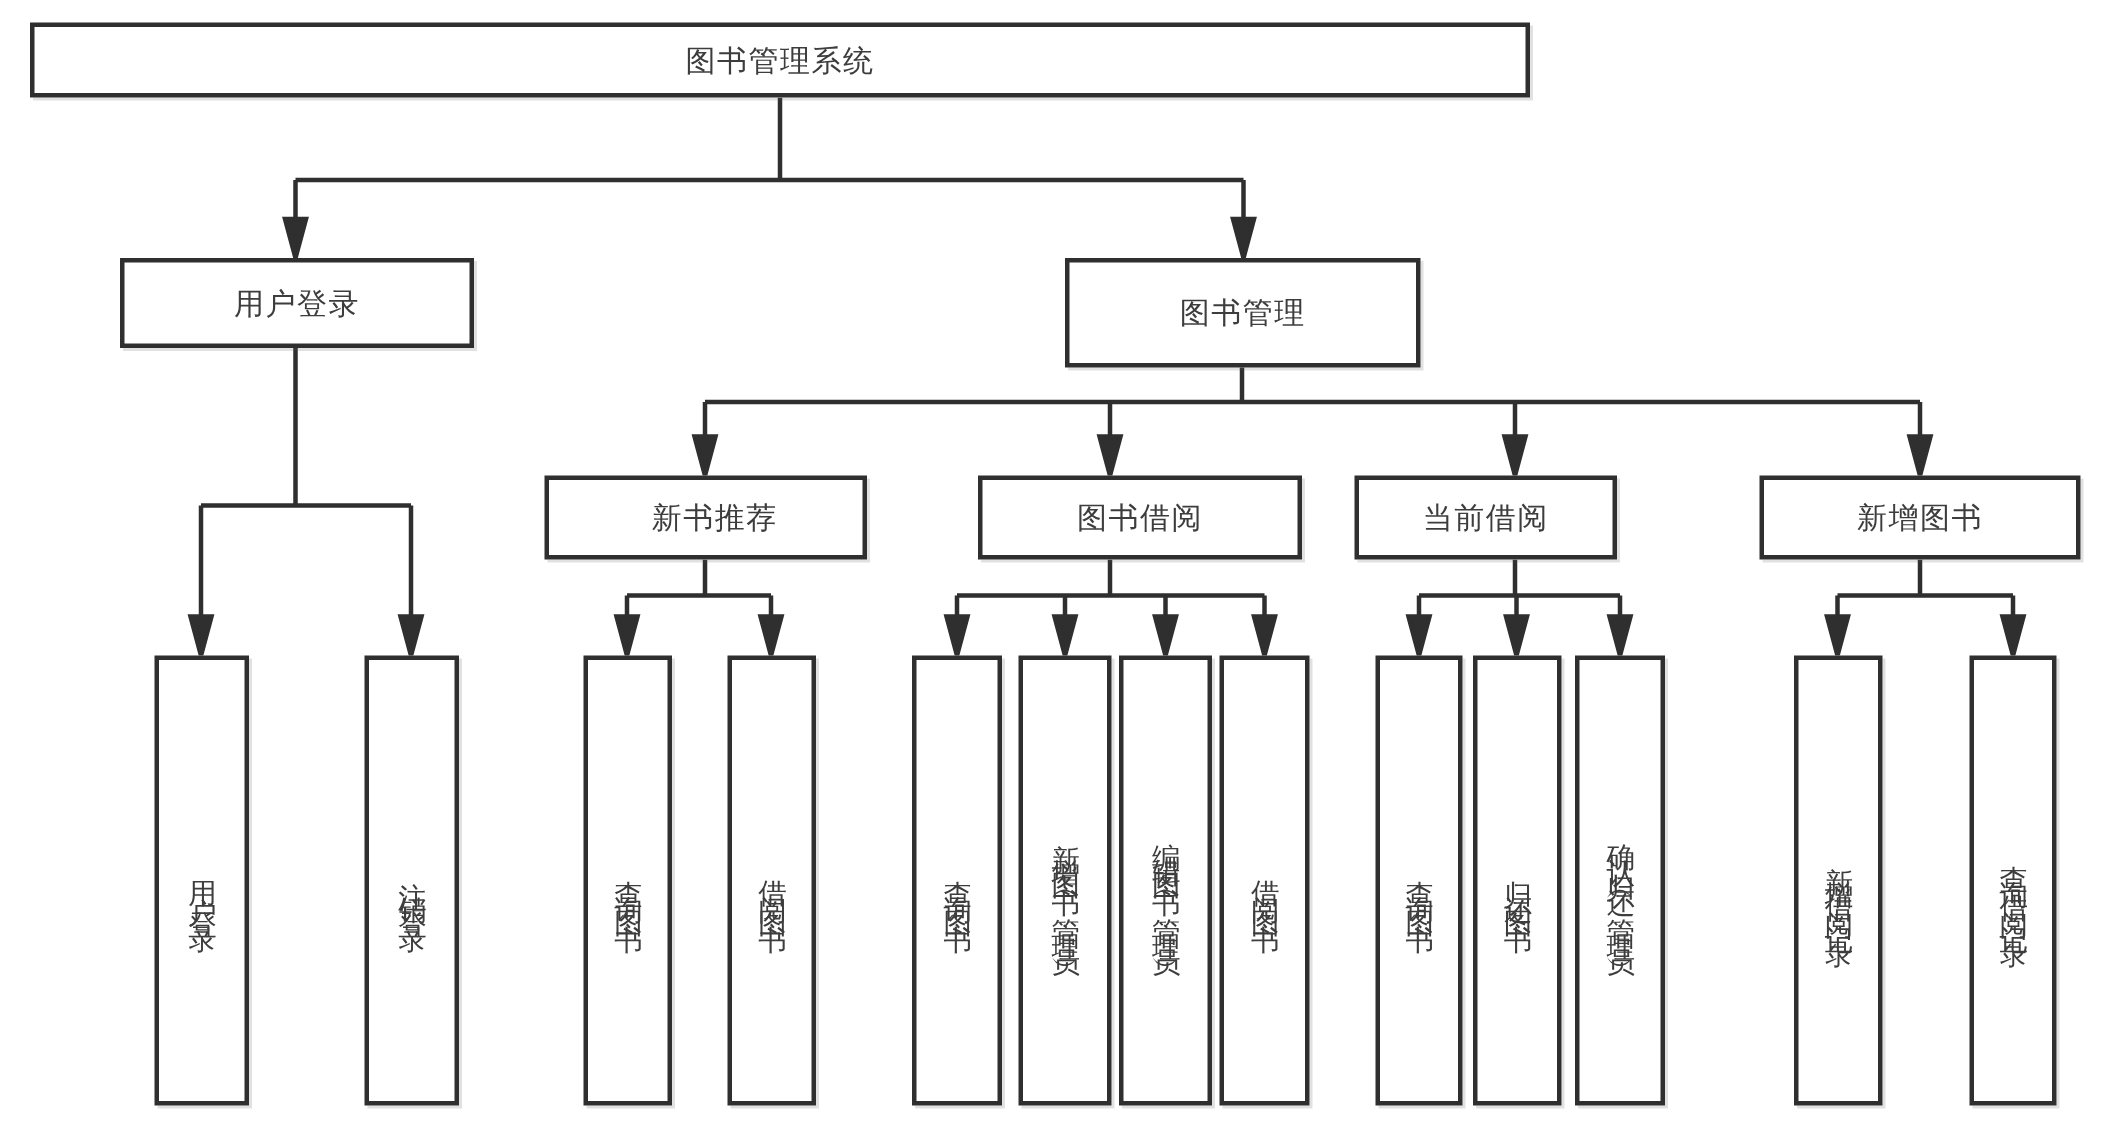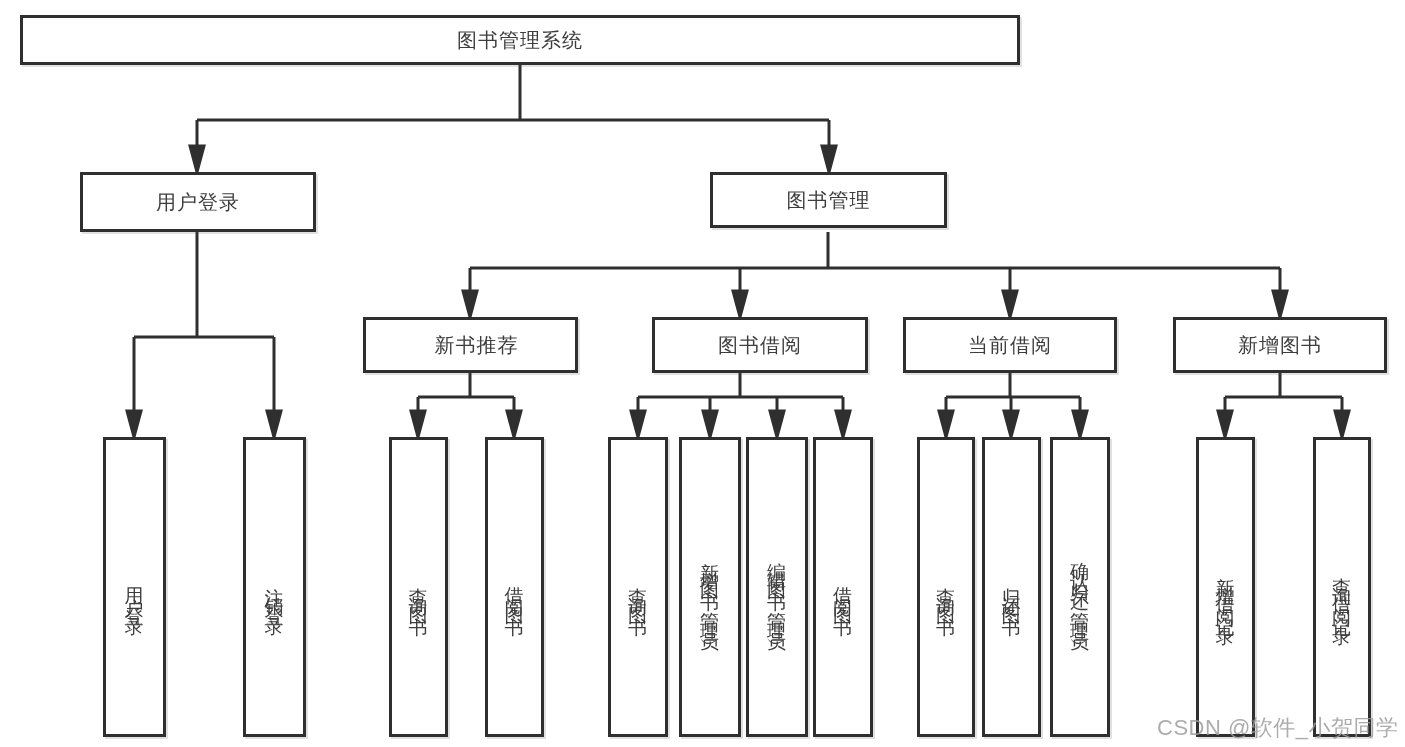--- a/index.html
+++ b/index.html
@@ -116,31 +116,31 @@
     </g>
   </svg>
 
   <div class="node h" style="left:20px; top:15px; width:1000px; height:50px;">
     <span>图书管理系统</span>
   </div>
 
   <div class="node h" style="left:80px; top:172px; width:236px; height:60px;">
     <span>用户登录</span>
   </div>
-  <div class="node h" style="left:710px; top:172px; width:237px; height:56px;">
+  <div class="node h" style="left:710px; top:172px; width:237px; height:73px;">
     <span>图书管理</span>
   </div>
 
   <div class="node h" style="left:363px; top:317px; width:215px; height:56px;padding-left:12px;">
     <span>新书推荐</span>
   </div>
   <div class="node h" style="left:632px; top:317px; width:216px; height:56px;margin-left:20px;">
     <span>图书借阅</span>
   </div>
-  <div class="node h" style="left:903px; top:317px; width:214px; height:56px;">
+  <div class="node h" style="left:903px; top:317px; width:175px; height:56px;">
     <span>当前借阅</span>
   </div>
   <div class="node h" style="left:1173px; top:317px; width:214px; height:56px;">
     <span>新增图书</span>
   </div>
 
   <div class="node v" style="left:103px; top:437px; width:63px; height:300px;">
     <span>用户登录</span>
   </div>
   <div class="node v" style="left:243px; top:437px; width:63px; height:300px;">
@@ -177,15 +177,14 @@
     <span>确认归还（管理员）</span>
   </div>
 
   <div class="node v" style="left:1196px; top:437px; width:59px; height:300px;">
     <span>新增借阅记录</span>
   </div>
   <div class="node v" style="left:1313px; top:437px; width:58px; height:300px;">
     <span>查询借阅记录</span>
   </div>
 
-  <div class="watermark">CSDN @软件_小贺同学</div>
 
 </div>
 
 </body></html>

